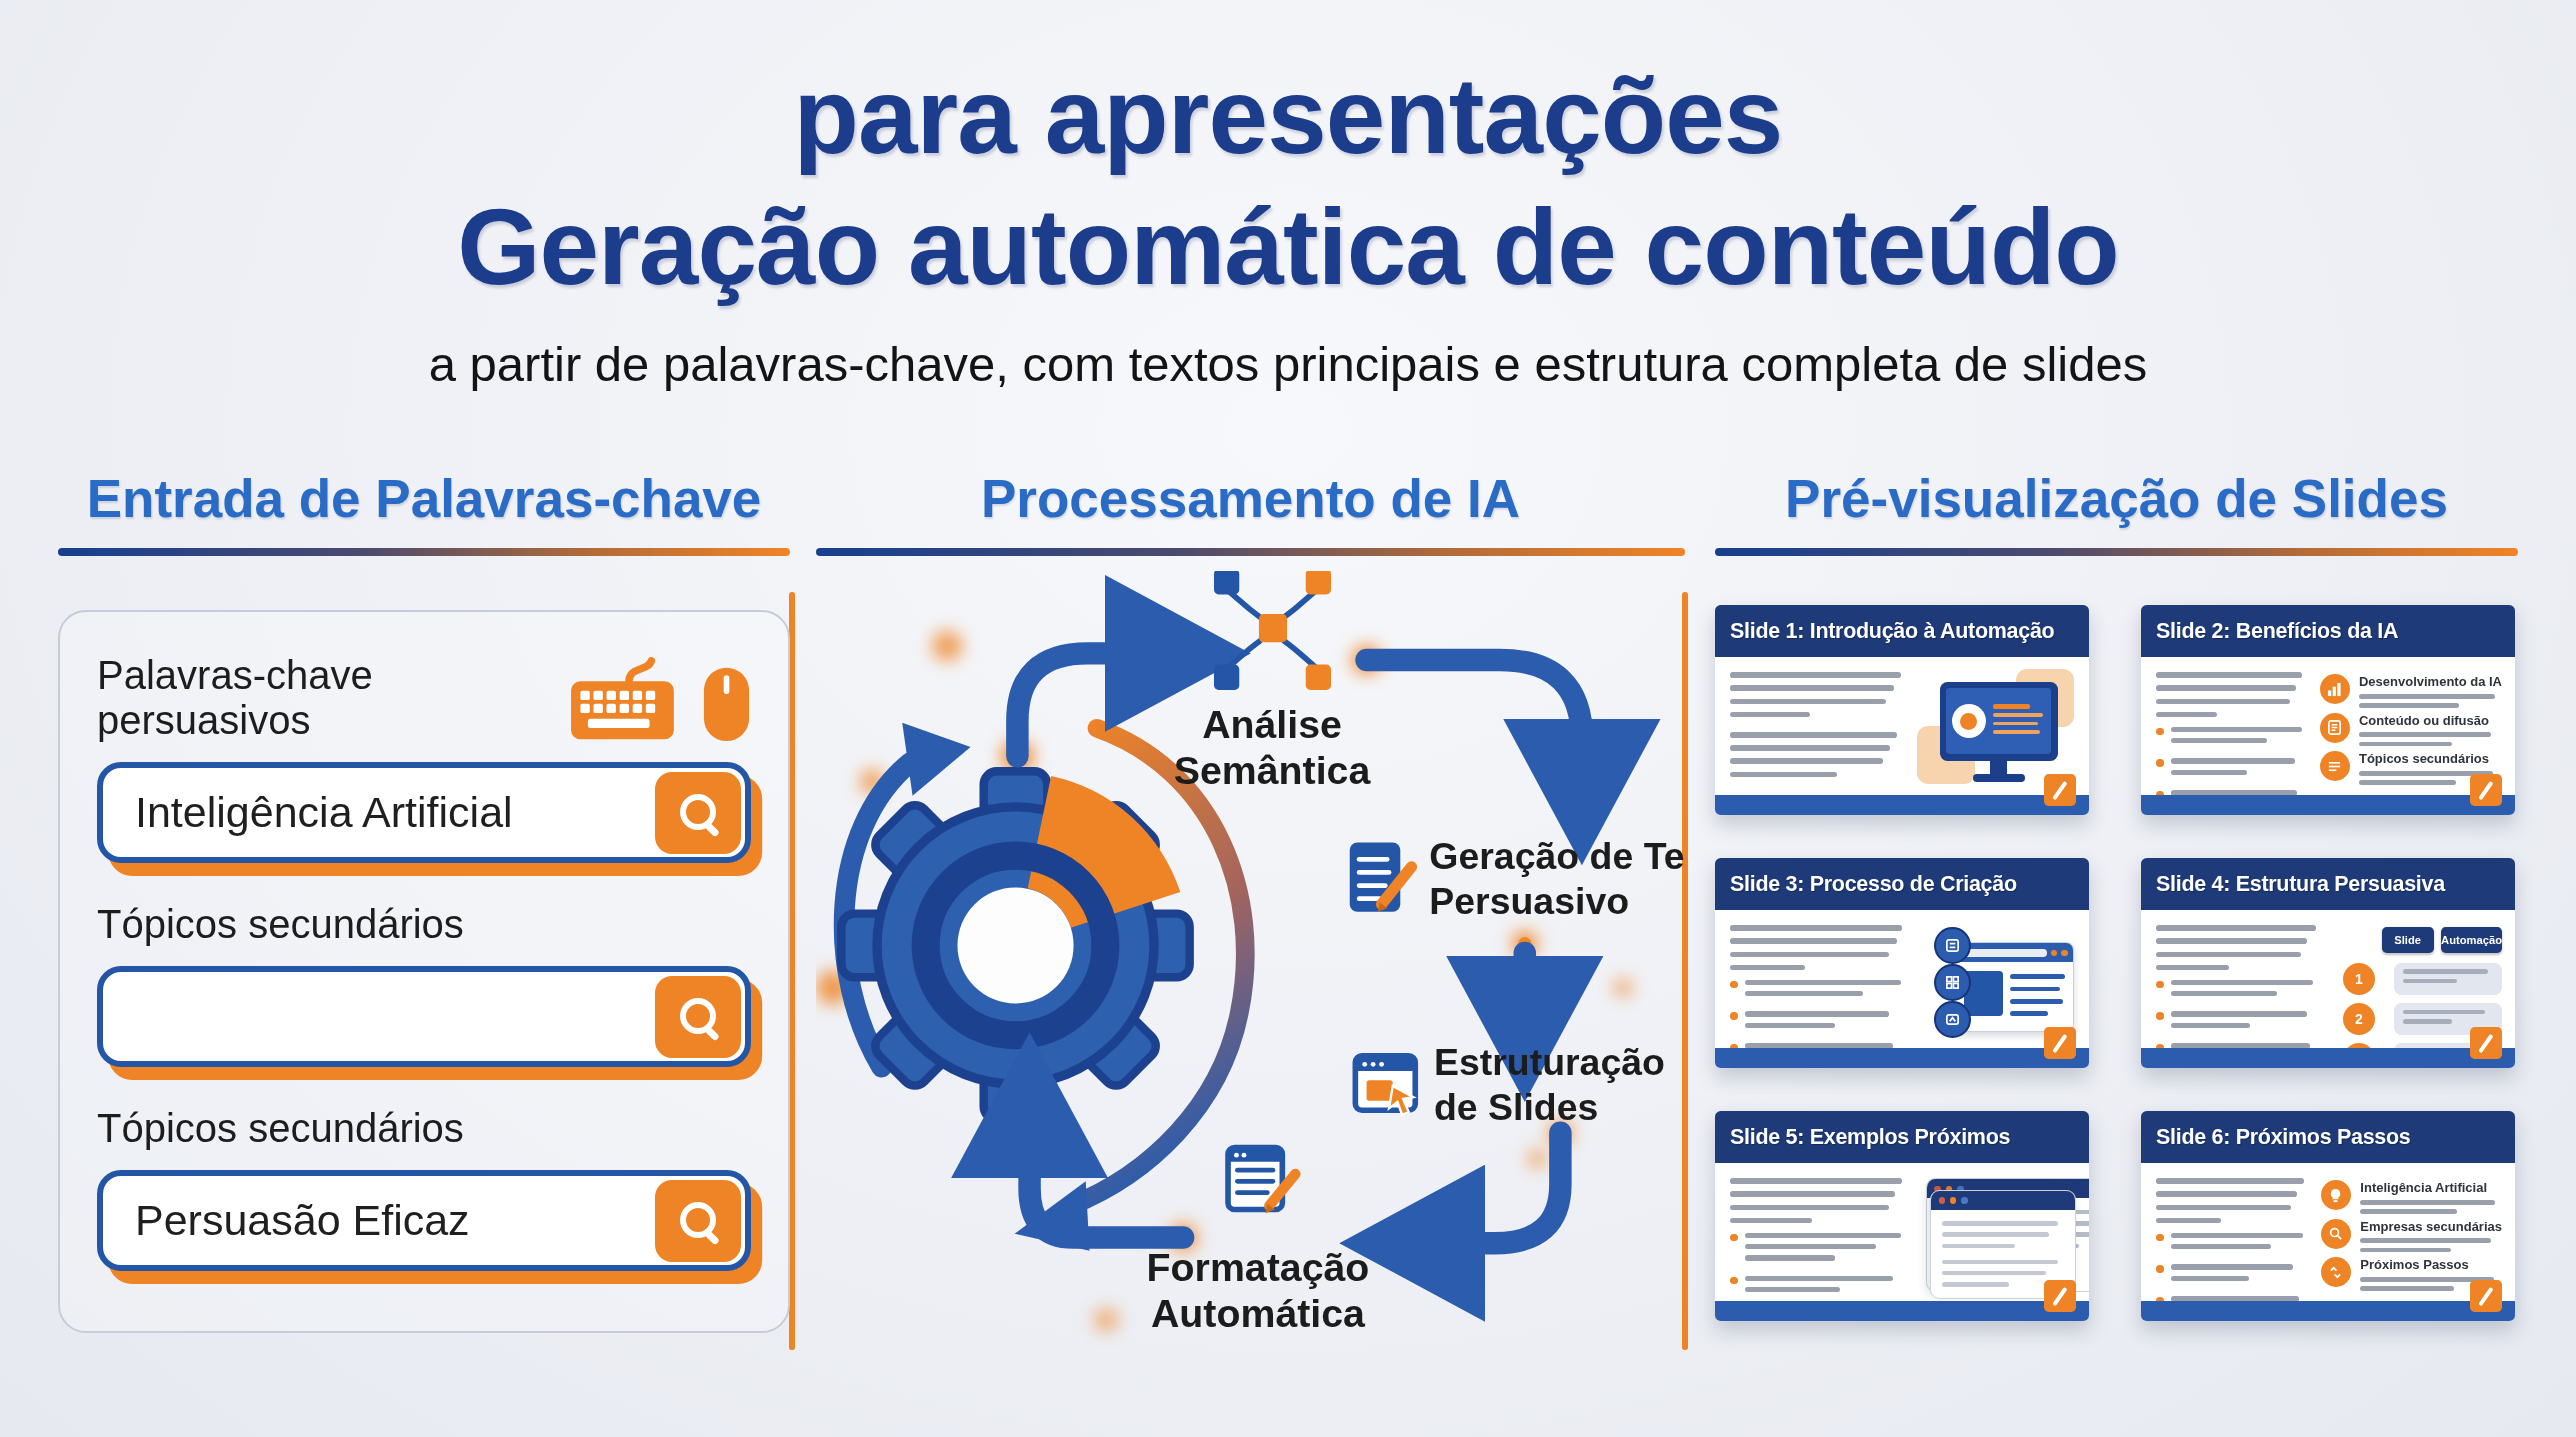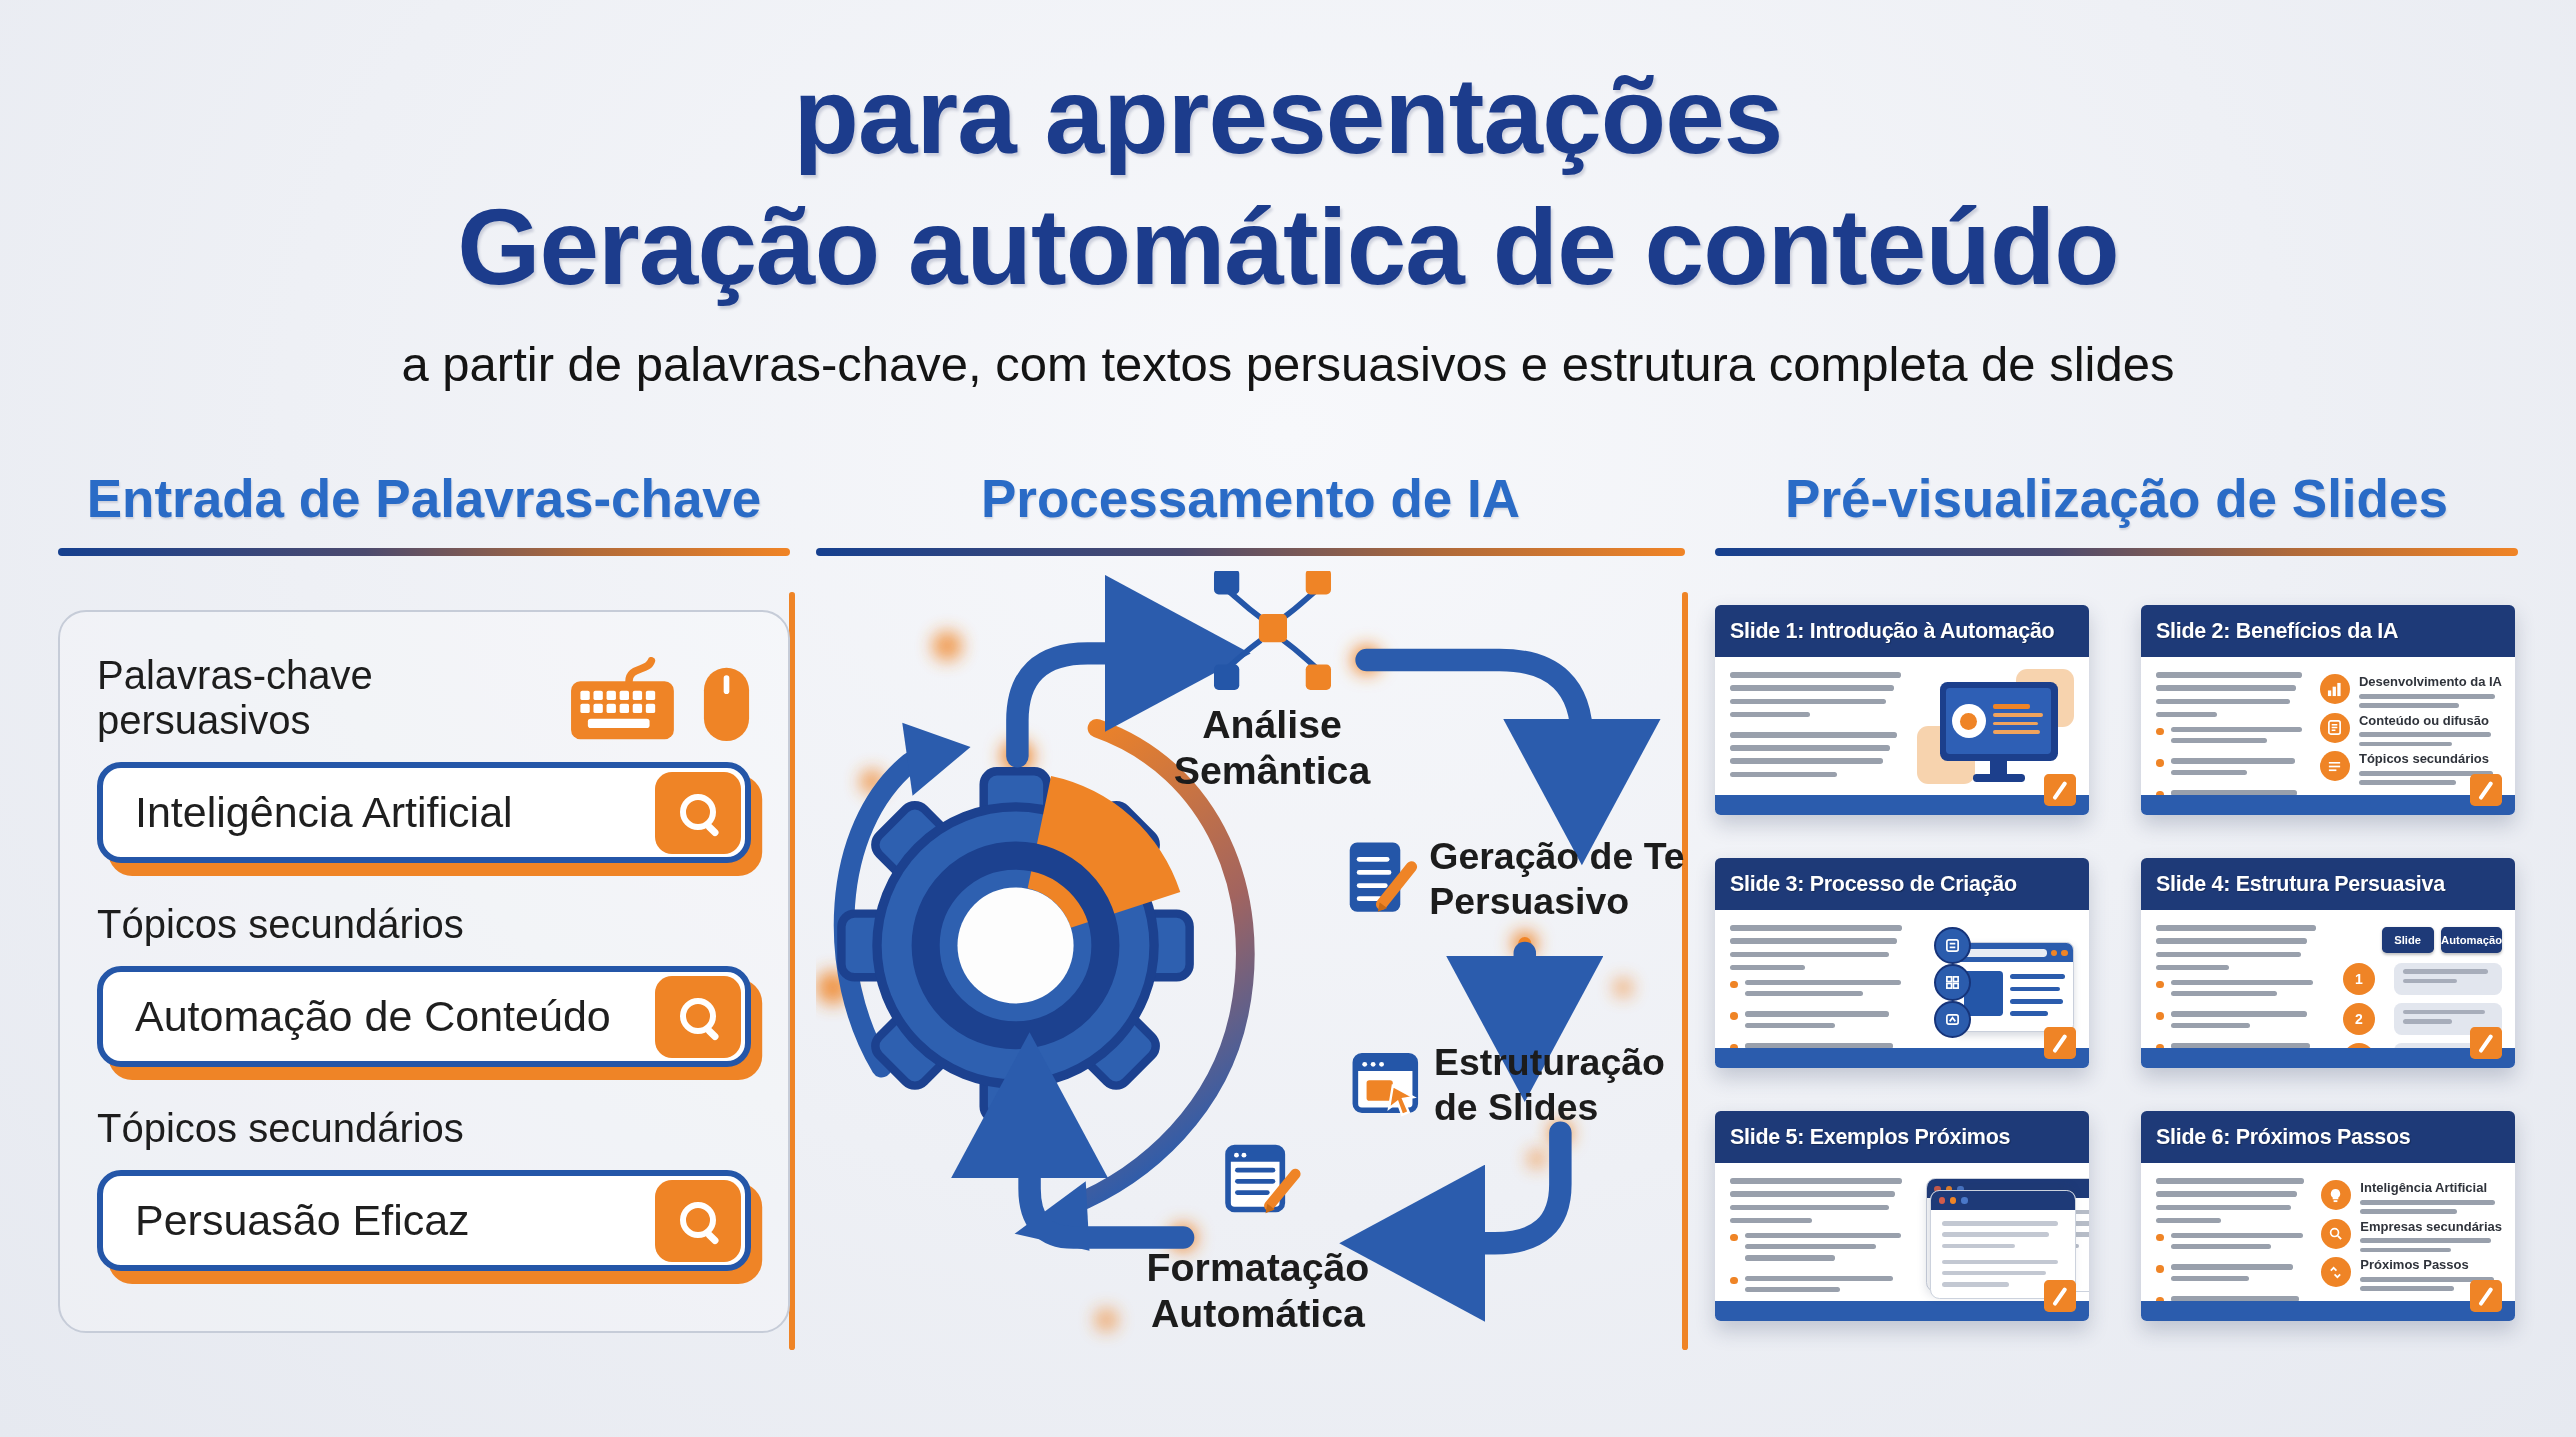--- a/index.html
+++ b/index.html
@@ -141,21 +141,21 @@
   svg text { font-family:"Liberation Sans", sans-serif; }
 </style>
 </head>
 <body>
 
 <div class="canvas">
 
   <div class="title-block">
     <div class="title-line">para apresentações</div>
     <div class="title-line">Geração automática de conteúdo</div>
-    <div class="subtitle">a partir de palavras-chave, com textos persuasivos e estrutura completa de slides</div>
+    <div class="subtitle">a partir de palavras-chave, com textos principais e estrutura completa de slides</div>
   </div>
 
   <div class="vdivider vd1"></div>
   <div class="vdivider vd2"></div>
 
   <div class="col col-kw">
     <div class="col-header">Entrada de Palavras-chave</div>
     <div class="col-underline"></div>
 
     <div class="kw-card">
@@ -197,21 +197,20 @@
             <span class="mag"></span>
           </button>
         </div>
       </div>
 
       <div class="kw-field">
         <div class="kw-label-row">
           <span class="kw-label">Tópicos secundários</span>
         </div>
         <div class="kw-inputwrap">
-          <span class="kw-value">Automação de Conteúdo</span>
           <button class="kw-searchbtn">
             <span class="mag"></span>
           </button>
         </div>
       </div>
 
       <div class="kw-field">
         <div class="kw-label-row">
           <span class="kw-label">Tópicos secundários</span>
         </div>

